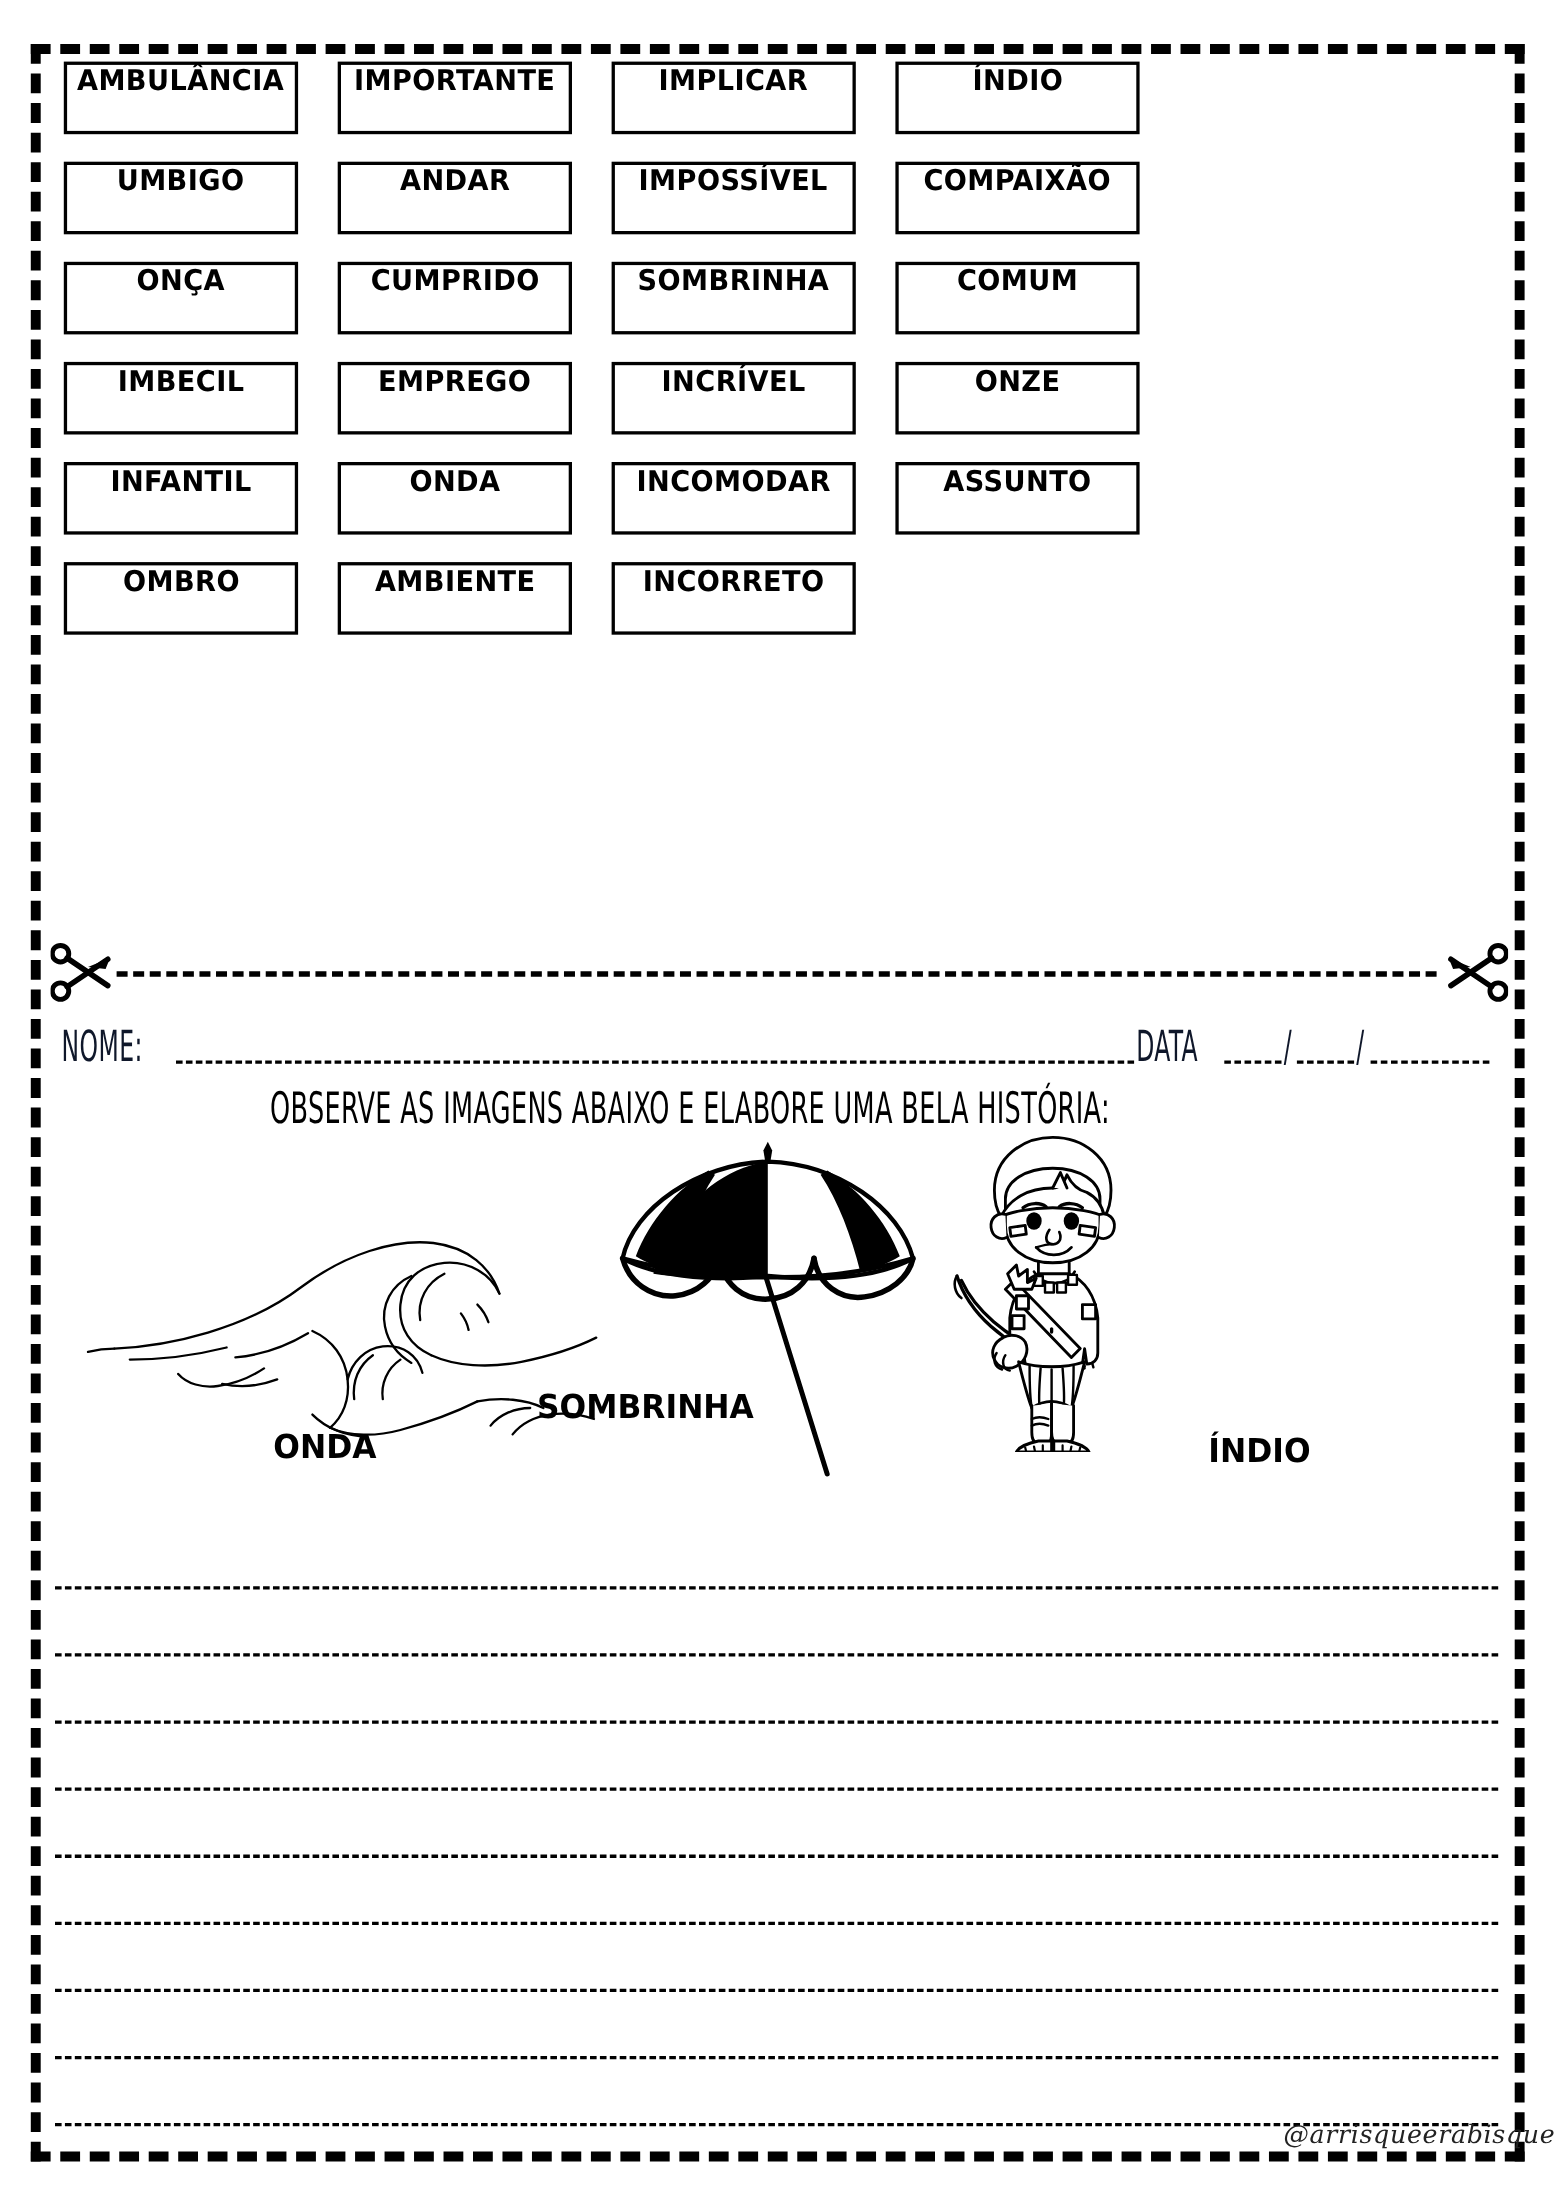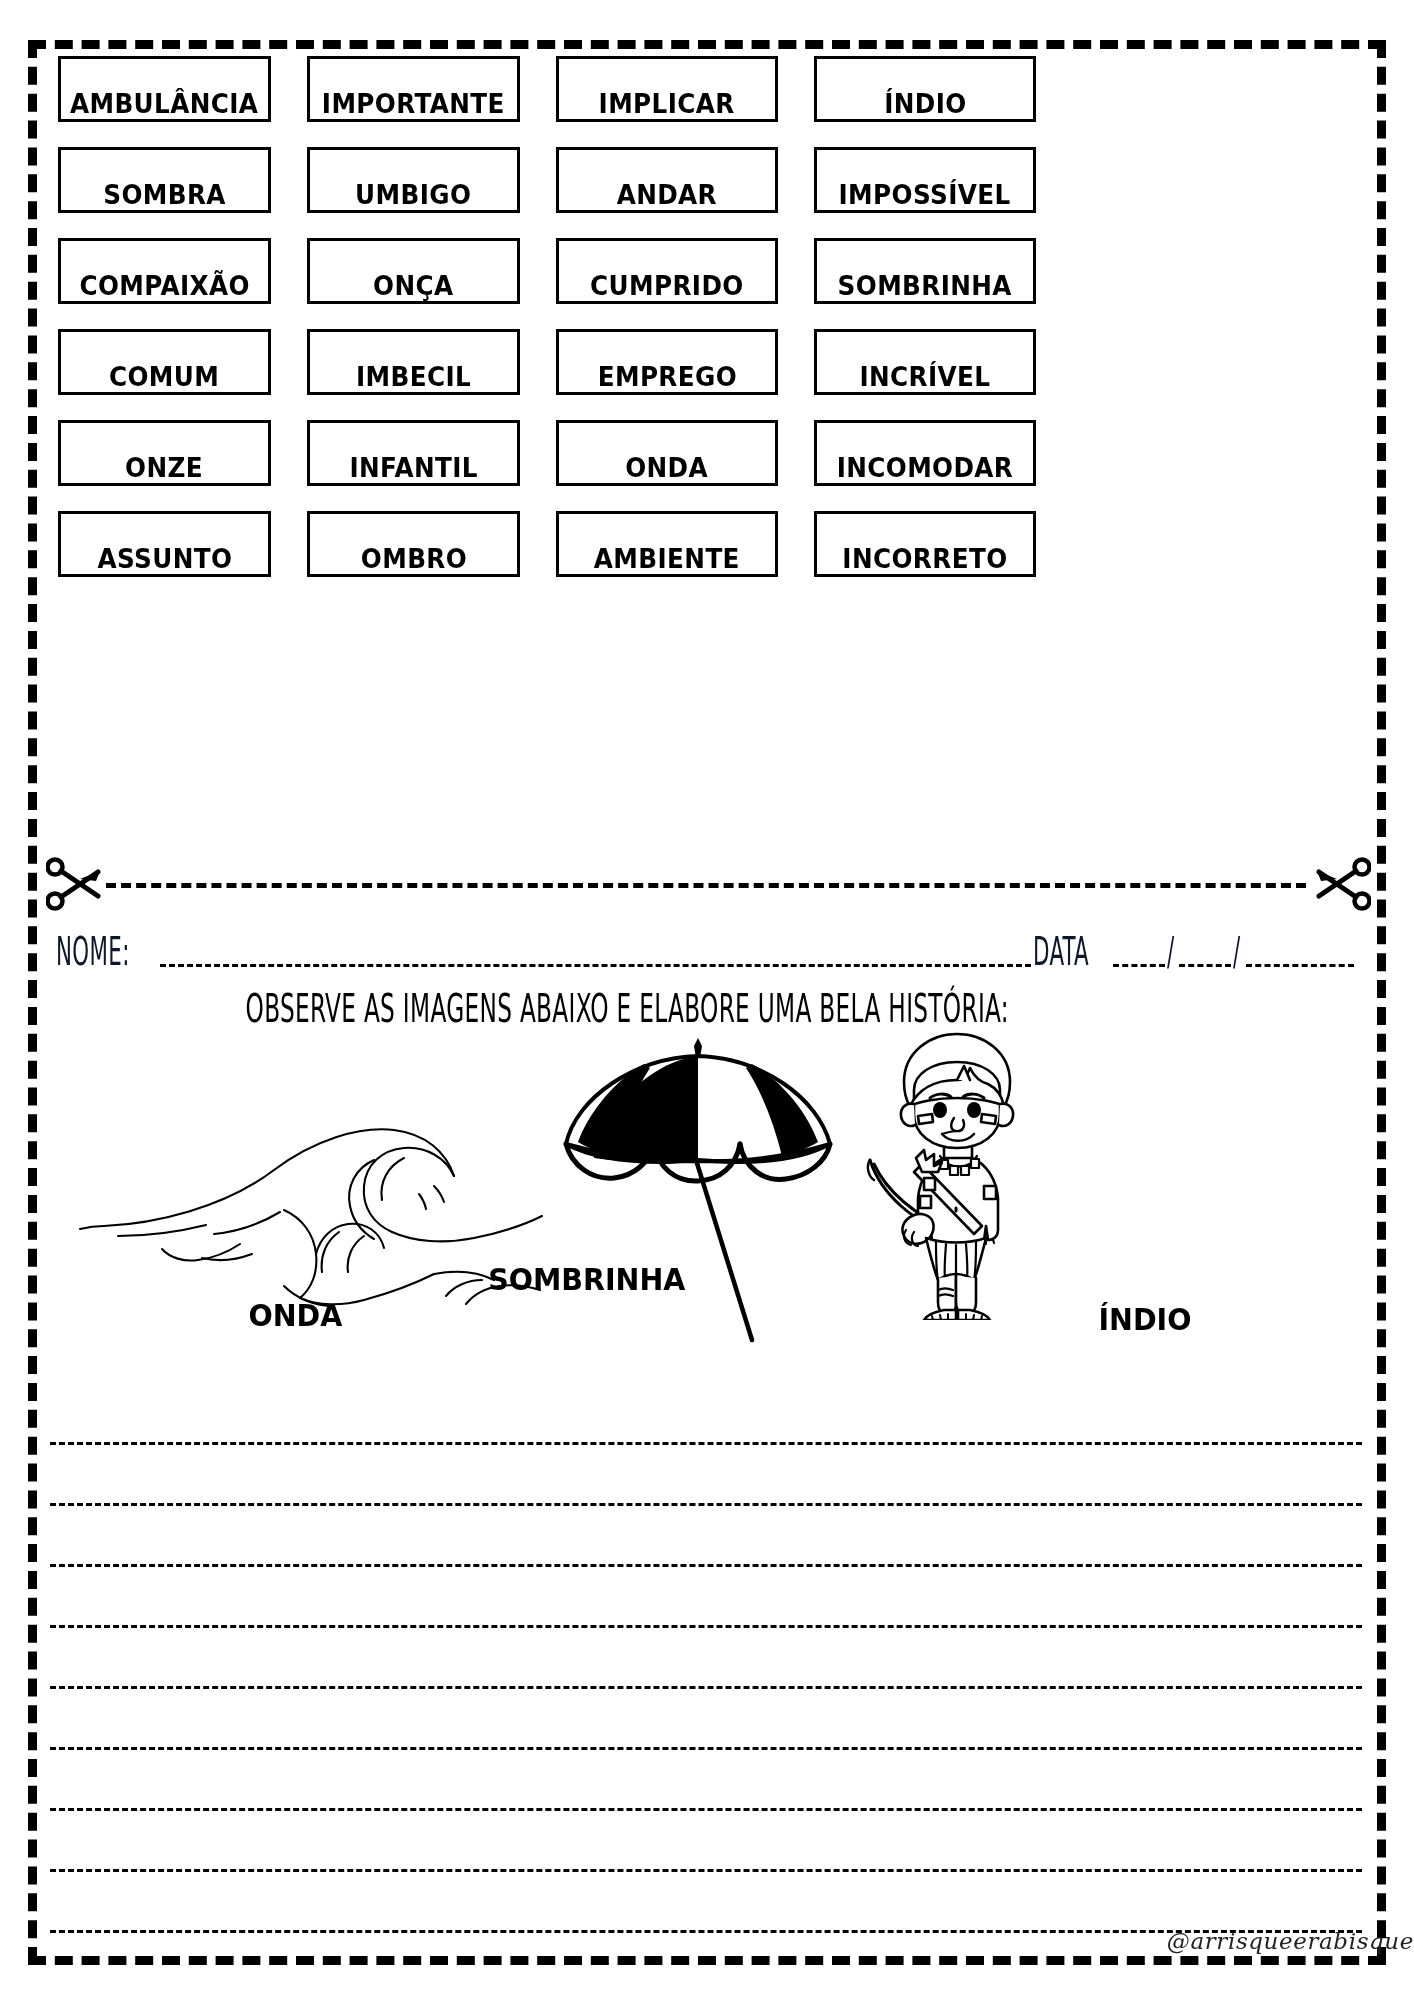--- a/index.html
+++ b/index.html
@@ -40,21 +40,21 @@
     grid-template-columns: 213px 213px 222px 222px;
     column-gap: 36px;
     row-gap: 25px;
   }
 
   .word-card {
     height: 66px;
     border: 3.5px solid #000;
     background: #fff;
     display: flex;
-    align-items: flex-end;
+    align-items: flex-start;
     justify-content: center;
     padding: 0 5px;
   }
 
   .word-card span {
     font-family: "DejaVu Sans", sans-serif;
     font-weight: 700;
     font-size: 26px;
     letter-spacing: 0.4px;
     color: #000;
@@ -194,23 +194,20 @@
       </div>
     <div class="word-card">
         <span>IMPORTANTE</span>
       </div>
     <div class="word-card">
         <span>IMPLICAR</span>
       </div>
 
     <div class="word-card">
         <span>ÍNDIO</span>
-      </div>
-    <div class="word-card">
-        <span>SOMBRA</span>
       </div>
     <div class="word-card">
         <span>UMBIGO</span>
       </div>
     <div class="word-card">
         <span>ANDAR</span>
       </div>
 
     <div class="word-card">
         <span>IMPOSSÍVEL</span>

